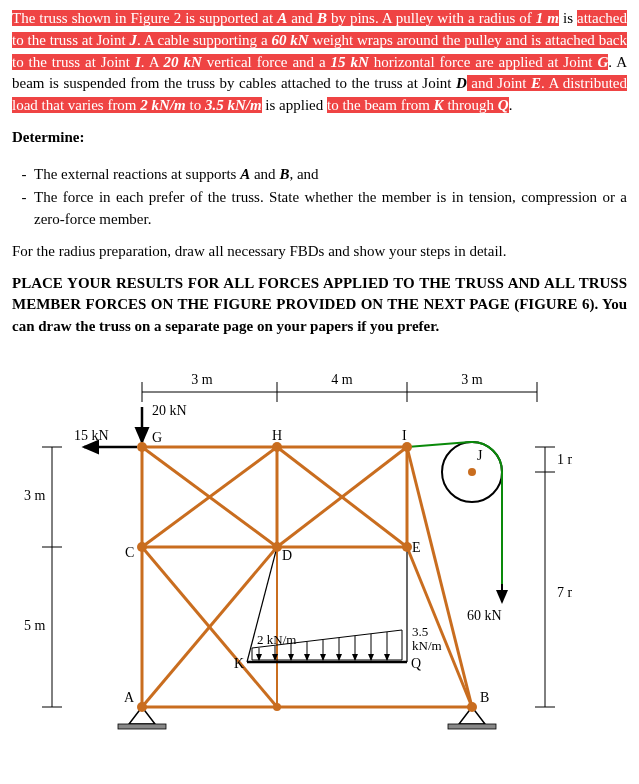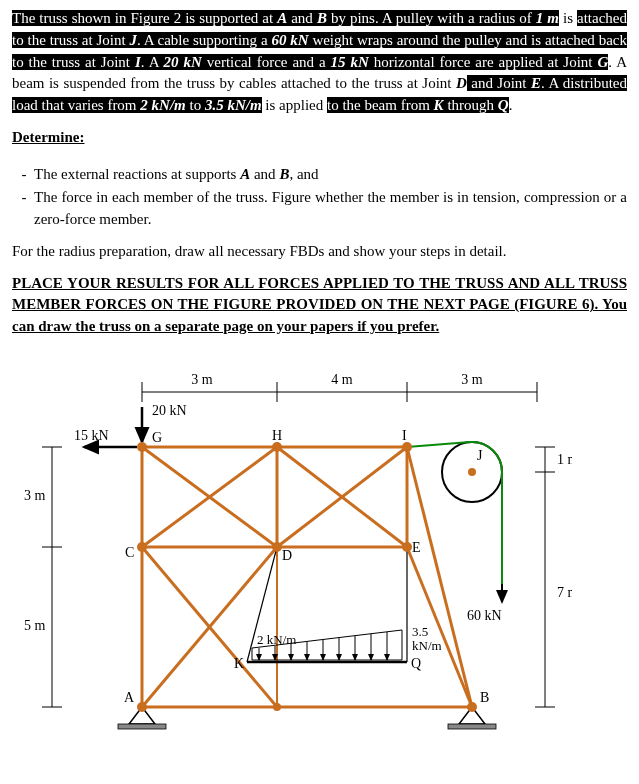--- a/index.html
+++ b/index.html
@@ -6,43 +6,43 @@
     font-family: "Times New Roman", Times, serif;
     font-size: 15px;
     line-height: 1.45;
     margin: 0;
     padding: 8px 12px;
     width: 639px;
     box-sizing: border-box;
     color: #000;
   }
   .highlight {
-    background-color: #000000;
+    background-color: #ef4444;
     color: #fff;
   }
   p { margin: 0 0 10px 0; text-align: justify; }
-  .bold { font-weight: bold; text-decoration: underline; }
+  .bold { font-weight: bold; }
   .bolditalic { font-weight: bold; font-style: italic; }
   ul { margin: 15px 0 10px 22px; padding: 0; }
   li { list-style-type: "-  "; text-align: justify; margin-bottom: 2px; }
   .figwrap { width: 560px; margin-top: 14px; }
 </style>
 </head>
 <body>
 
 <p>
 <span class="highlight">The truss shown in Figure 2 is supported at </span><span class="highlight bolditalic">A</span><span class="highlight"> and </span><span class="highlight bolditalic">B</span><span class="highlight"> by pins. A pulley with a radius of </span><span class="highlight bolditalic">1 m</span><span> is </span><span class="highlight">attached to the truss at Joint </span><span class="highlight bolditalic">J</span><span class="highlight">. A cable supporting a </span><span class="highlight bolditalic">60 kN</span><span class="highlight"> weight wraps around the pulley </span><span class="highlight">and is attached back to the truss at Joint </span><span class="highlight bolditalic">I</span><span class="highlight">. A </span><span class="highlight bolditalic">20 kN</span><span class="highlight"> vertical force and a </span><span class="highlight bolditalic">15 kN</span><span class="highlight"> horizontal </span><span class="highlight">force are applied at Joint </span><span class="highlight bolditalic">G</span><span>.  A beam is suspended from the truss by cables attached to the truss at Joint </span><span class="bolditalic">D</span><span class="highlight"> and Joint </span><span class="highlight bolditalic">E</span><span class="highlight">. A distributed load that varies from </span><span class="highlight bolditalic">2 kN/m</span><span class="highlight"> to </span><span class="highlight bolditalic">3.5 kN/m</span><span> is applied </span><span class="highlight">to the beam from </span><span class="highlight bolditalic">K</span><span class="highlight"> through </span><span class="highlight bolditalic">Q</span><span>.</span>
 </p>
 
 <p class="bold">Determine:</p>
 <ul>
   <li>
     <span>The external reactions at supports </span><span class="bolditalic">A</span><span> and </span><span class="bolditalic">B</span><span>, and</span>
   </li>
-  <li>The force in each member of the truss. Figure whether the member is in tension, compression or a zero-force member.</li>
+  <li>The force in each prefer of the truss. State whether the member is in tension, compression or a zero-force member.</li>
 </ul>
 
 <p>For the radius preparation, draw all necessary FBDs and show your steps in detail.</p>
 
 <p class="bold">PLACE YOUR RESULTS FOR ALL FORCES APPLIED TO THE TRUSS AND ALL TRUSS MEMBER FORCES ON THE FIGURE PROVIDED ON THE NEXT PAGE (FIGURE 6). You can draw the truss on a separate page on your papers if you prefer.</p>
 
 <div class="figwrap">
 <svg viewBox="0 0 560 380" width="560" height="380">
   <defs>
     <marker id="ah" markerWidth="8" markerHeight="8" refX="6" refY="3" orient="auto">

